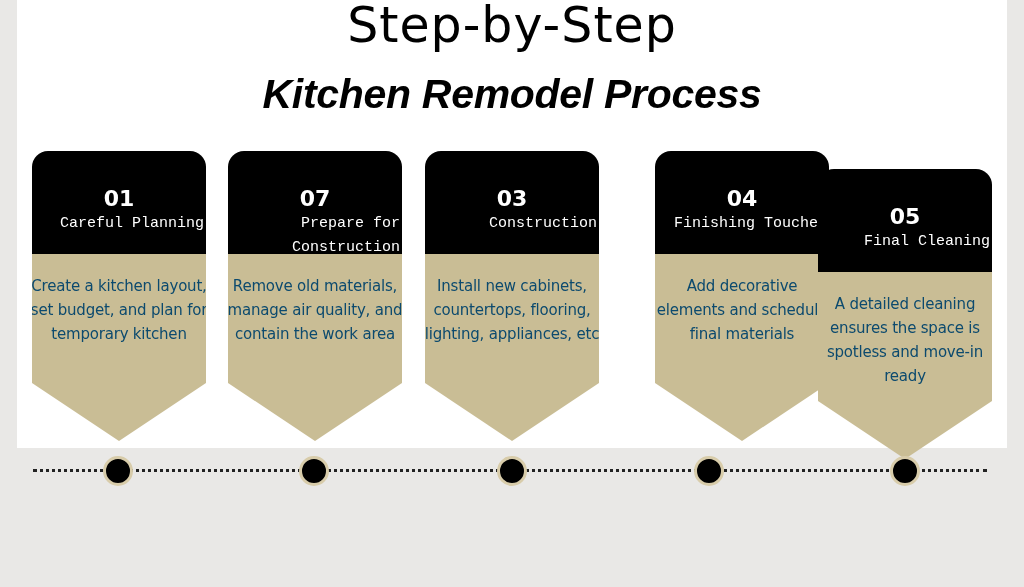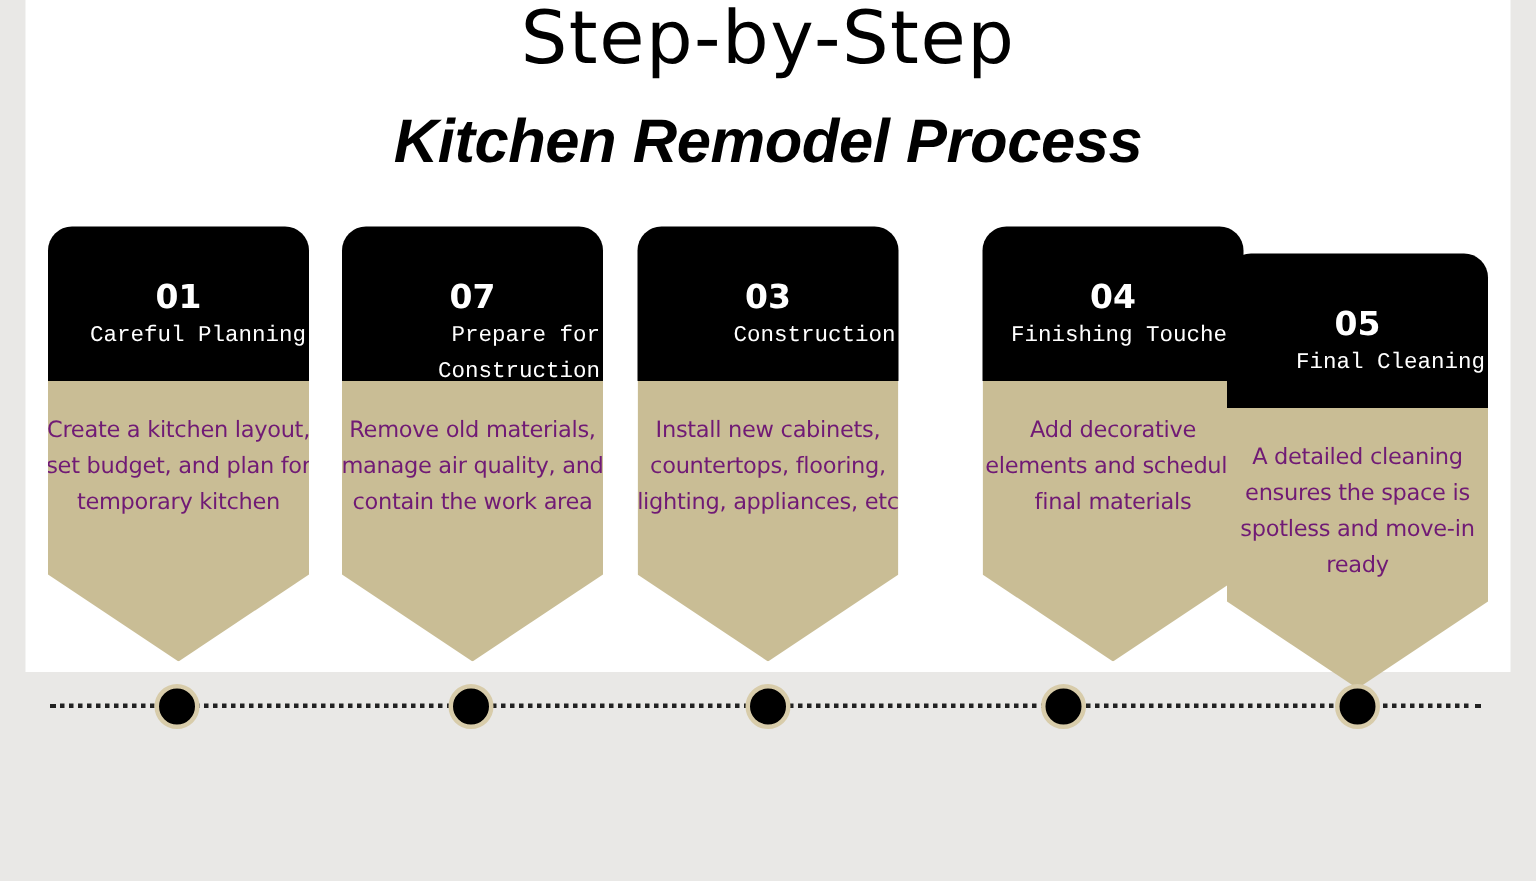--- a/index.html
+++ b/index.html
@@ -95,21 +95,21 @@
     }
     .step-desc {
       position: absolute;
       left: -4px;
       right: -4px;
       top: 20px;
       text-align: center;
       font-family: "DejaVu Sans", sans-serif;
       font-size: 15px;
       line-height: 24px;
-      color: #701a75;
+      color: #0c4a6e;
       letter-spacing: -0.2px;
     }
     .timeline {
       position: absolute;
       left: 16px;
       width: 954px;
       top: 469px;
       height: 0;
       border-top: 3px dotted #222;
     }

